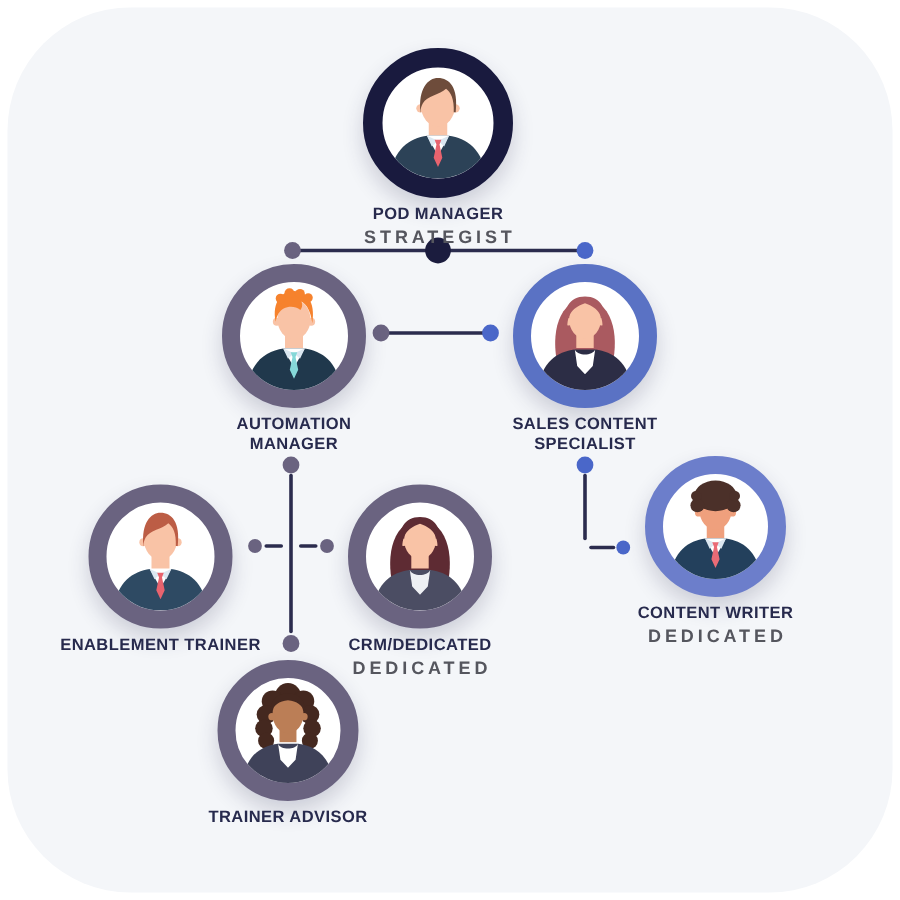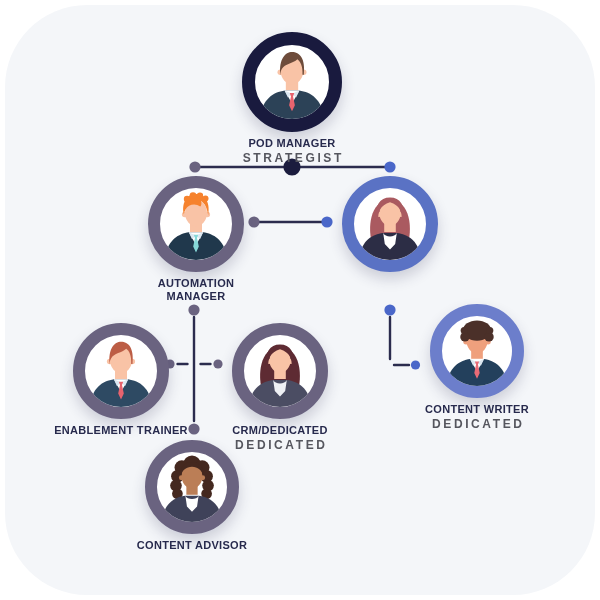--- a/index.html
+++ b/index.html
@@ -148,24 +148,26 @@
 MANAGER</div>
 
 </div>
 
 <div class="node" style="left: 300px; top: 176px; --d: 96px; --ring: #5a72c4; --skin: #f9c3a6; --hair: #aa5a60; --suit: #2c2d45; --shirt: #ffffff;">
   <div class="circle">
     <svg class="avatar" viewBox="0 0 72 72">
         <use href="#av-female-long"></use>
       </svg>
   </div>
-
-</div>
-
-<div class="node" style="left: 31px; top: 323px; --d: 96px; --ring: #6a6380; --skin: #f9c3a6; --hair: #bc5d45; --suit: #2e4a63; --shirt: #ffffff; --tie: #e8636e;">
+  <div class="title">SALES CONTENT
+SPECIALIST</div>
+
+</div>
+
+<div class="node" style="left: 17px; top: 323px; --d: 96px; --ring: #6a6380; --skin: #f9c3a6; --hair: #bc5d45; --suit: #2e4a63; --shirt: #ffffff; --tie: #e8636e;">
   <div class="circle">
     <svg class="avatar" viewBox="0 0 72 72">
         <use href="#av-male-part"></use>
       </svg>
   </div>
   <div class="title">ENABLEMENT TRAINER</div>
 
 </div>
 
 <div class="node" style="left: 190px; top: 323px; --d: 96px; --ring: #6a6380; --skin: #f9c3a6; --hair: #5e2b33; --suit: #4b4d63; --shirt: #eef0f4;">
@@ -187,15 +189,15 @@
   <div class="title">CONTENT WRITER</div>
   <div class="subtitle">DEDICATED</div>
 </div>
 
 <div class="node" style="left: 102px; top: 440px; --d: 94px; --ring: #6a6380; --skin: #bb7e56; --hair: #44281f; --suit: #3f4259; --shirt: #ffffff;">
   <div class="circle">
     <svg class="avatar" viewBox="0 0 72 72">
         <use href="#av-female-curly"></use>
       </svg>
   </div>
-  <div class="title">CONTENT ADVISOR</div>
+  <div class="title">TRAINER ADVISOR</div>
 
 </div>
 
 </body></html>

